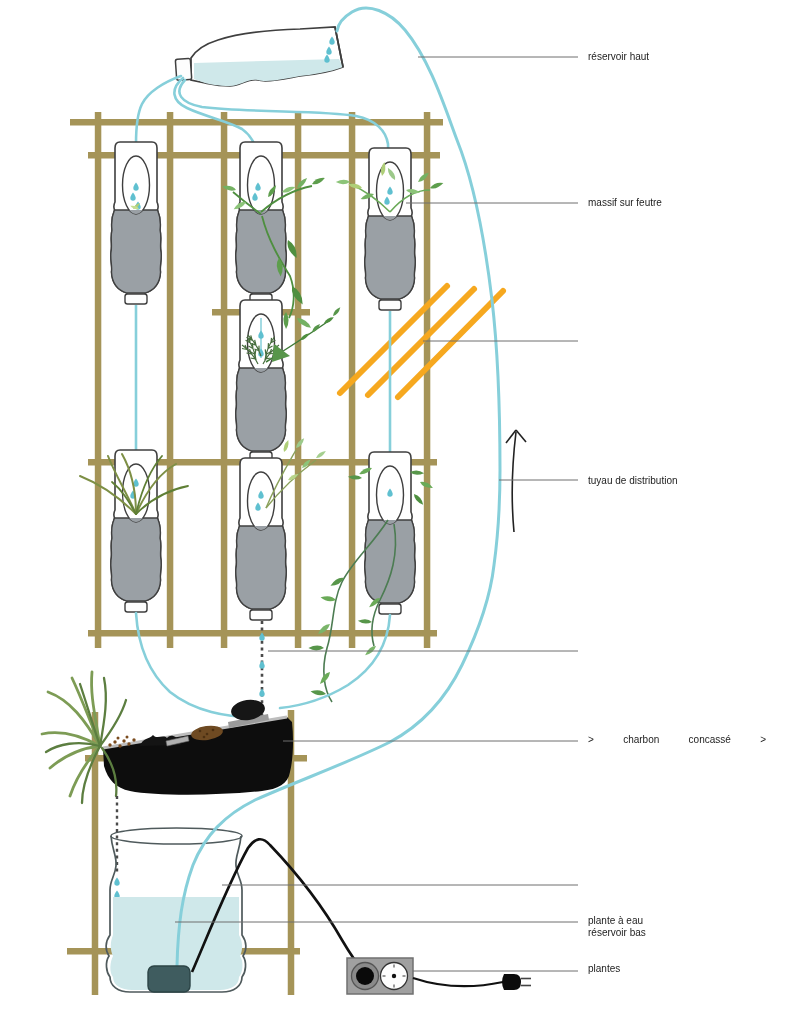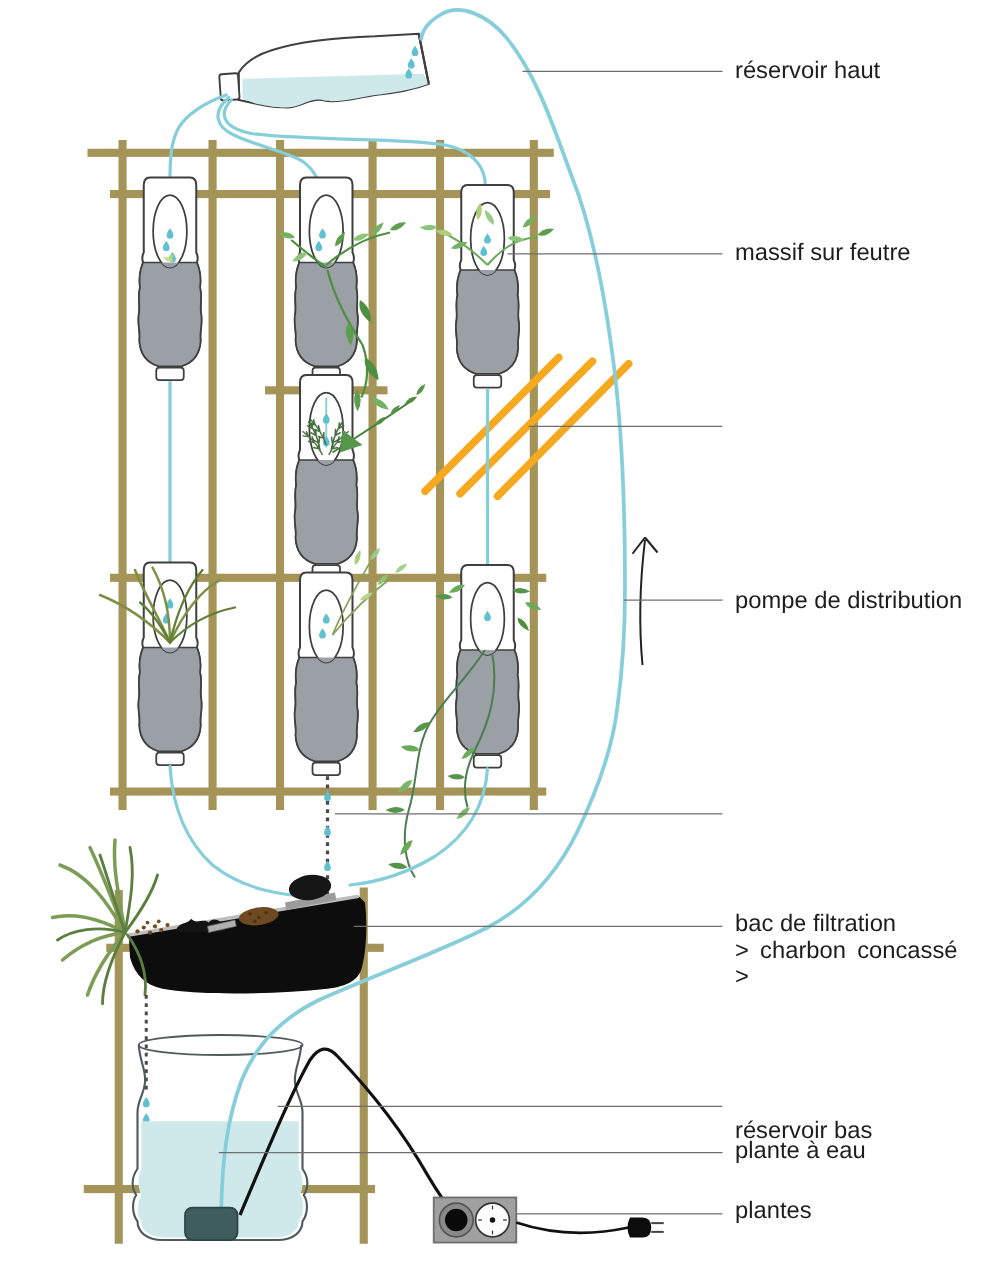--- a/index.html
+++ b/index.html
@@ -1,19 +1,19 @@
 <!DOCTYPE html>
 <html><head>
 <meta charset="utf-8">
 <style>
   html,body{margin:0;padding:0;background:#ffffff;}
   .canvas{position:relative;width:788px;height:1012px;background:#fff;overflow:hidden;
           font-family:"Liberation Sans", sans-serif;}
   .canvas svg{position:absolute;left:0;top:0;}
-  .label{position:absolute;font-size:19px;line-height:21px;color:#1d1d1d;white-space:nowrap;}
+  .label{position:absolute;font-size:10px;line-height:21px;color:#1d1d1d;white-space:nowrap;}
   .label .just{width:178px;text-align:justify;text-align-last:justify;white-space:normal;}
 </style>
 </head>
 <body>
 
 <div class="canvas">
 <svg width="788" height="1012" viewBox="0 0 788 1012">
   <defs>
     <clipPath id="ovclip">
           <ellipse cx="0" cy="43" rx="13.5" ry="29"></ellipse>
@@ -337,21 +337,20 @@
     <path d="M268,651 L578,651"></path>
     <path d="M283,741 L578,741"></path>
     <path d="M222,885 L578,885"></path>
     <path d="M175,922 L578,922"></path>
     <path d="M413,971 L578,971"></path>
   </g>
 </svg>
 
 <div class="label" style="left:588px;top:46px">réservoir haut</div>
 <div class="label" style="left:588px;top:192px">massif sur feutre</div>
-<div class="label" style="left:588px;top:470px">pompe de distribution</div>
+<div class="label" style="left:588px;top:470px">tuyau de distribution</div>
 <div class="label" style="left:588px;top:729px">
-  <div>bac de filtration</div>
   <div class="just">&gt; charbon concassé &gt;</div>
 </div>
-<div class="label" style="left:588px;top:894px">réservoir bas</div>
+<div class="label" style="left:588px;top:922px">réservoir bas</div>
 <div class="label" style="left:588px;top:910px">plante à eau</div>
 <div class="label" style="left:588px;top:958px">plantes</div>
 </div>
 
 </body></html>

